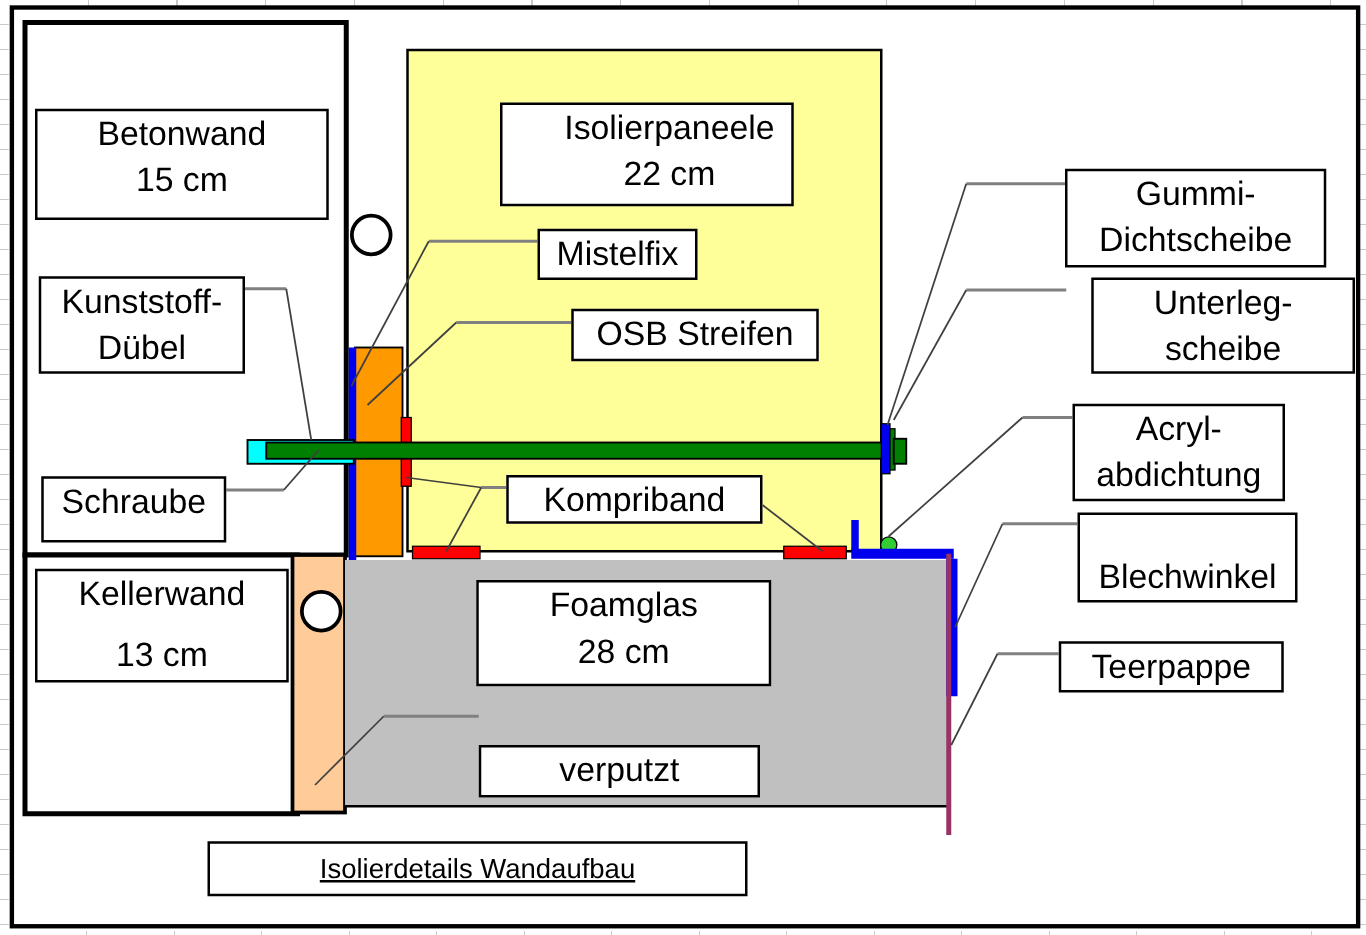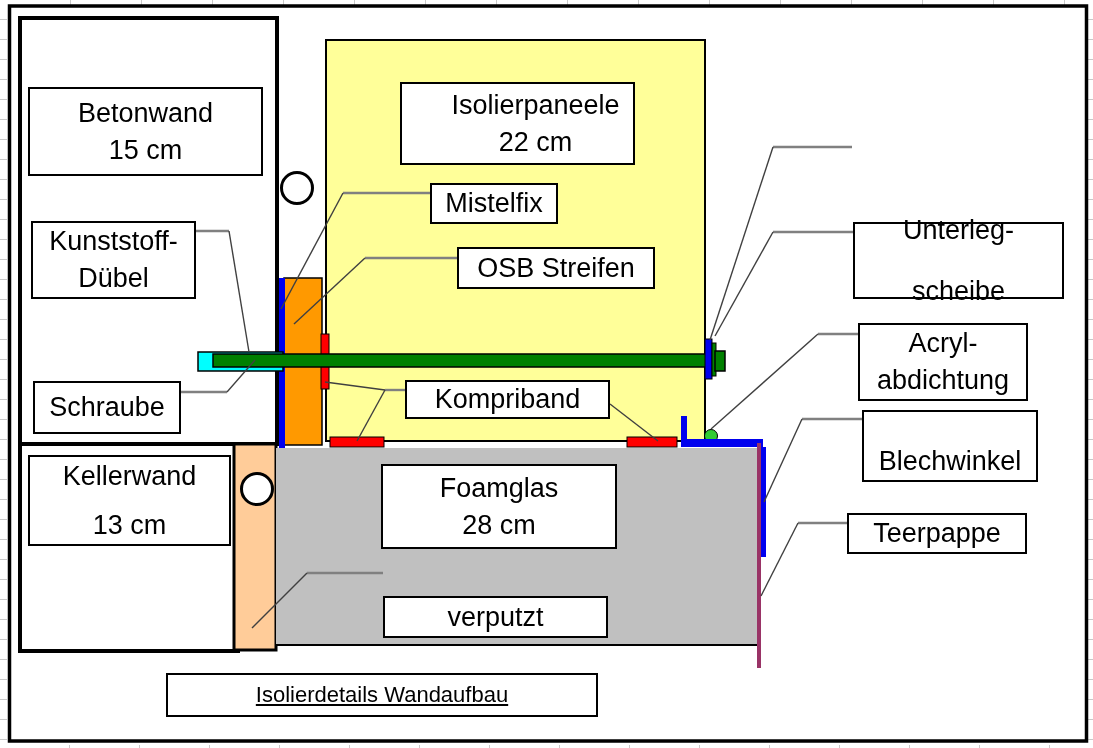--- a/index.html
+++ b/index.html
@@ -14,21 +14,21 @@
     background:repeating-linear-gradient(90deg,transparent 0 70px,#c9c9c9 70px 71px);}
   .grid-bottom{left:0;top:745px;width:1093px;height:3px;
     background:repeating-linear-gradient(90deg,transparent 0 69px,#c9c9c9 69px 70px);}
   .grid-left{left:0;top:0;width:7px;height:748px;
     background:repeating-linear-gradient(180deg,transparent 0 19px,#c9c9c9 19px 20px);}
   .grid-right{left:1088px;top:0;width:5px;height:748px;
     background:repeating-linear-gradient(180deg,transparent 0 19px,#c9c9c9 19px 20px);}
   
   .lbl{
     position:absolute;box-sizing:border-box;background:#fff;border:2px solid #000;
-    display:flex;flex-direction:column;align-items:center;justify-content:center;
+    display:flex;flex-direction:column;align-items:center;
     font-size:27px;line-height:37px;text-align:center;white-space:nowrap;
   }
   .lbl span{display:block;}
   .top-align{justify-content:flex-start;padding-top:4px;}
   .title-box{font-size:22px;line-height:40px;text-decoration:underline;}
   
   .stub{stroke:#808080;stroke-width:2.4;}
   .diag{stroke:#404040;stroke-width:1.4;}
 </style>
 </head>
@@ -170,22 +170,26 @@
 
   <div class="lbl" style="left:381px;top:464px;width:236px;height:85px;">
     <span>Foamglas</span>
     <span>28 cm</span>
   </div>
 
   <div class="lbl" style="left:383px;top:562px;width:225px;height:42px;margin-top:34px;">
     <span>verputzt</span>
   </div>
 
-
-  <div class="lbl" style="left:853px;top:222px;width:211px;height:77px;gap:24px;">
+  <div class="lbl" style="left:852px;top:135px;width:209px;height:79px;">
+    <span>Gummi-</span>
+    <span>Dichtscheibe</span>
+  </div>
+
+  <div class="lbl" style="left:873px;top:222px;width:211px;height:77px;">
     <span>Unterleg-</span>
     <span>scheibe</span>
   </div>
 
   <div class="lbl" style="left:858px;top:323px;width:170px;height:78px;">
     <span>Acryl-</span>
     <span>abdichtung</span>
   </div>
 
   <div class="lbl top-align" style="left:862px;top:410px;width:176px;height:72px;justify-content:flex-end;">

